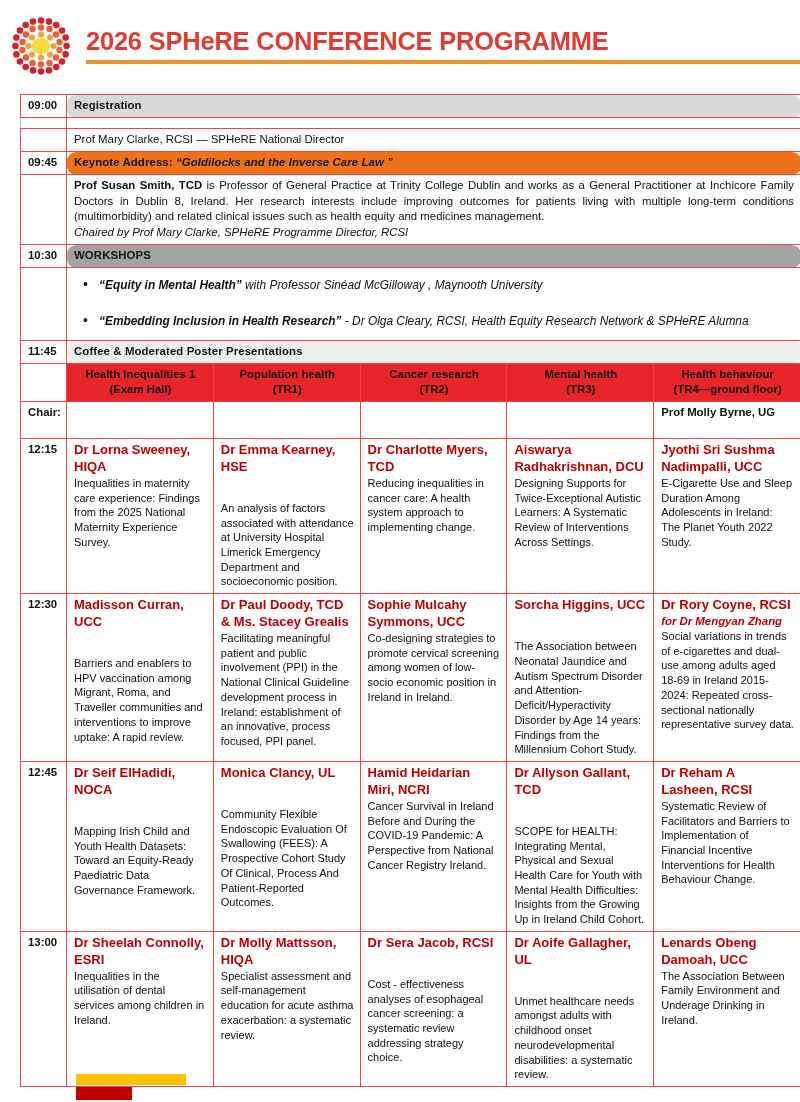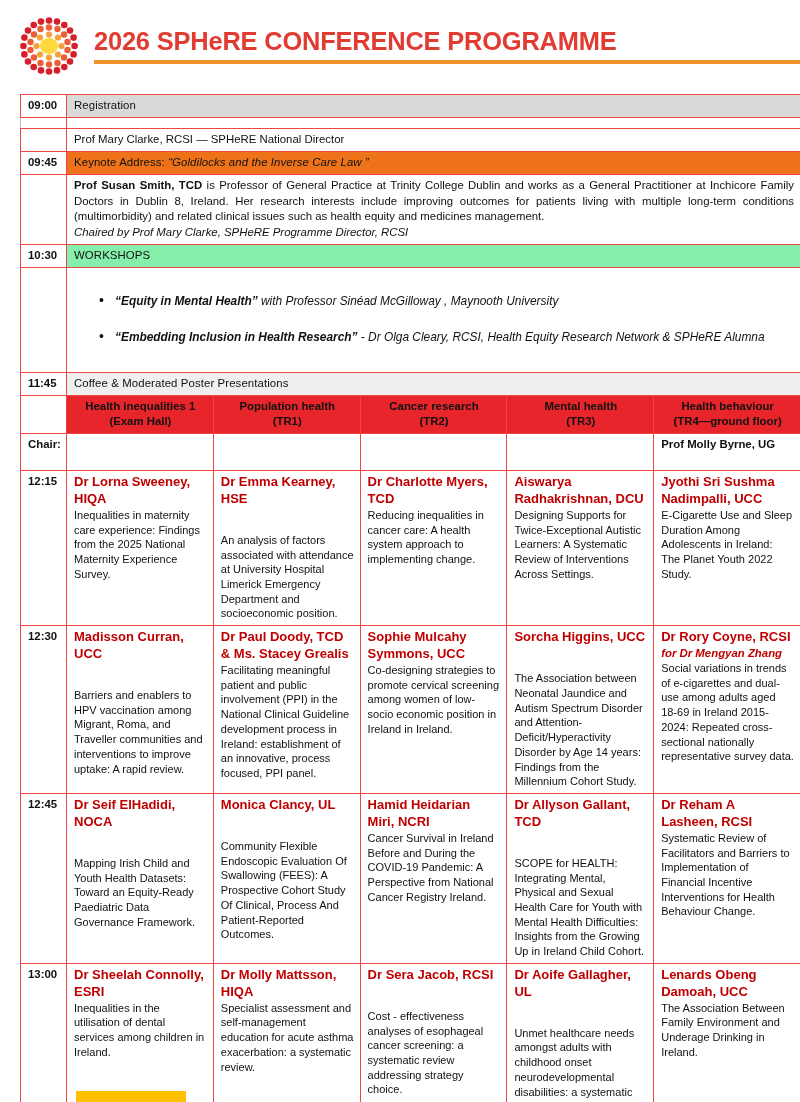--- a/index.html
+++ b/index.html
@@ -15,21 +15,21 @@
     width: 800px;
     min-height: 1102px;
     background: #fff;
     overflow: hidden;
   }
 
   
   .masthead {
     position: relative;
     height: 90px;
-    padding-left: 14px;
+    padding-left: 6px;
     display: flex;
     align-items: center;
   }
   .logo {
     width: 62px; height: 62px;
     flex: 0 0 62px;
     position: relative;
     margin-top: 2px;
     margin-left: 4px;
   }
@@ -81,30 +81,31 @@
     font-size: 11.6px;
     text-align: left;
     padding-left: 6px;
     padding-top: 4px;
     white-space: nowrap;
     color: #111;
   }
 
   
   .bar {
-    font-weight: normal;
+    font-weight: bold;
     color: #fff;
     padding: 4px 10px 5px 10px;
     font-size: 12.2px;
     letter-spacing: 0.1px;
+    border-radius: 9px;
   }
   .bar-grey { background: #D9D9D9; color: #111; }
   .bar-darkred { background: #C00000; }
   .bar-orange  { background: #ED7219; }
-  .bar-yellow  { background: #86efac; color: #111; }
+  .bar-yellow  { background: #a3a3a3; color: #111; }
   .bar-greylight { background: #EFEFEF; color: #111; }
 
   .plain {
     background: #fff;
     padding: 5px 10px 6px 10px;
     font-size: 11.6px;
   }
   .spacer-row td { height: 11px; padding: 0; border-left-color: #b9b9b9; }
 
   .kw-italic { font-style: italic; margin-top: 13px; }
@@ -329,21 +330,21 @@
         <td class="time-cell"></td>
         <td class="keynote-body" colspan="5"><span class="kw-bold">Prof Susan Smith, TCD</span><span> is Professor of General Practice at Trinity College Dublin and works as a General Practitioner at Inchicore Family Doctors in Dublin 8, Ireland. Her research interests include improving outcomes for patients living with multiple long-term conditions (multimorbidity) and related clinical issues such as health equity and medicines management.</span><span class="chaired">Chaired by Prof Mary Clarke, SPHeRE Programme Director, RCSI</span></td>
       </tr>
 
       <tr>
         <td class="time-cell">10:30</td>
         <td class="bar bar-yellow" colspan="5">WORKSHOPS</td>
       </tr>
       <tr>
         <td class="time-cell"></td>
-        <td colspan="5" style="padding:16px;">
+        <td colspan="5" style="padding:0;">
           <ul class="ws-list">
             <li><span class="ws-q">“Equity in Mental Health”</span><span> with Professor Sinéad McGilloway , Maynooth University</span></li>
             <li><span class="ws-q">“Embedding Inclusion in Health Research”</span><span> - Dr Olga Cleary, RCSI, Health Equity Research Network &amp; SPHeRE Alumna</span></li>
           </ul>
         </td>
       </tr>
 
       <tr>
         <td class="time-cell">11:45</td>
         <td class="bar bar-greylight" colspan="5">Coffee &amp; Moderated Poster Presentations</td>

